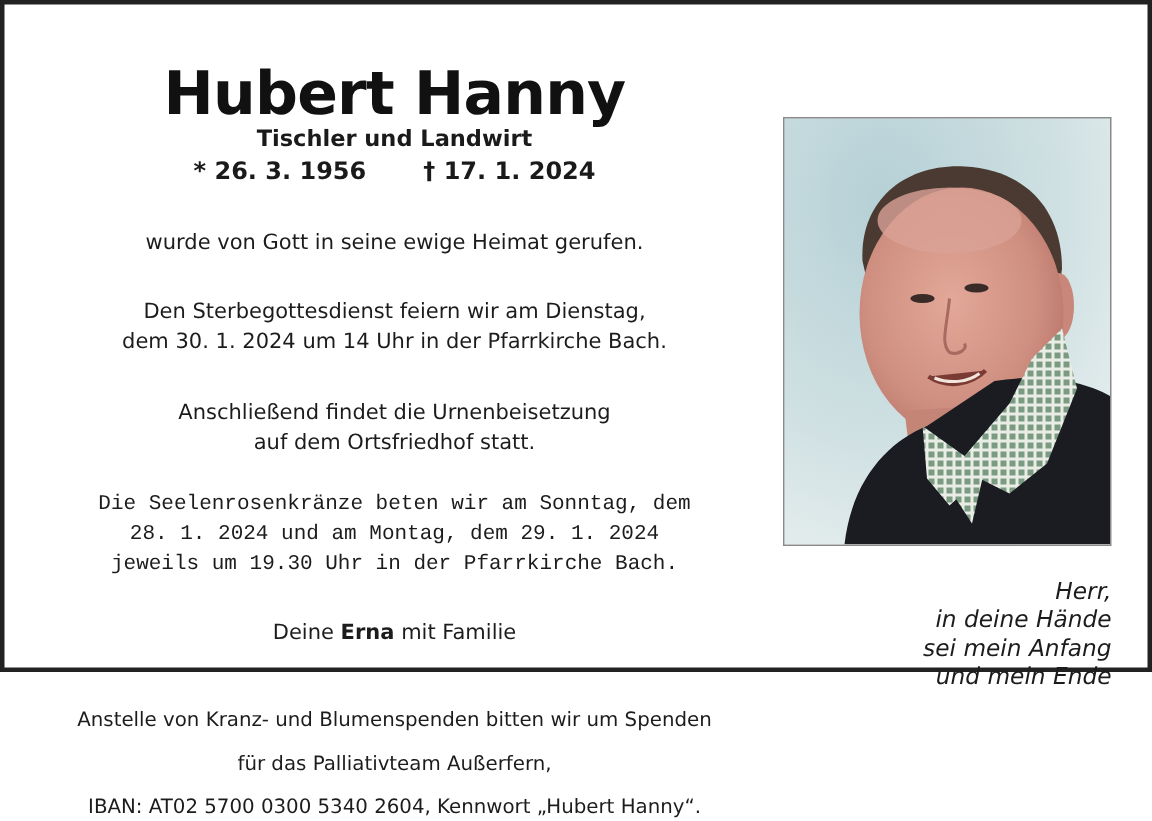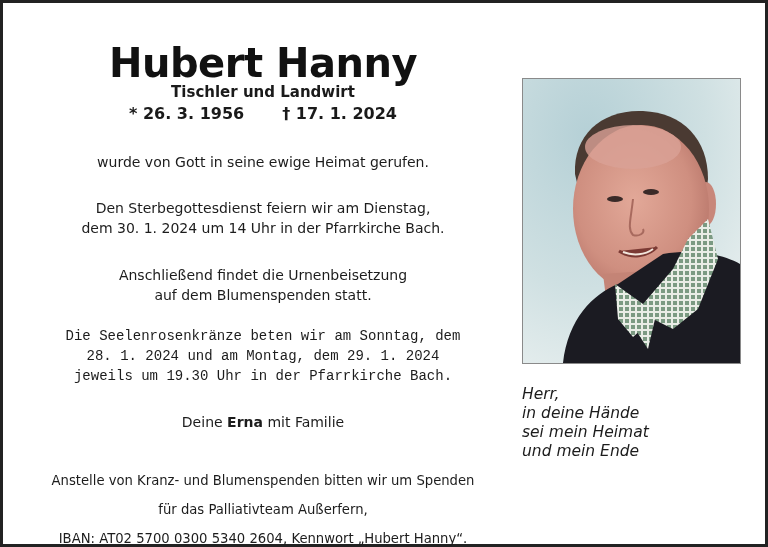--- a/index.html
+++ b/index.html
@@ -1,21 +1,21 @@
 <!DOCTYPE html>
 <html><head>
   <meta charset="utf-8">
   <style>
     html, body { margin: 0; padding: 0; }
     body {
       width: 768px; height: 547px; background: #ffffff; overflow: hidden;
       font-family: "DejaVu Sans", "Liberation Sans", sans-serif; color: #1a1a1a;
     }
     .frame {
-      position: absolute; left: 0; top: 0; width: 768px; height: 547px;
+      position: absolute; left: 0; top: 0; width: 768px; height: 448px;
       box-sizing: border-box; border: 3px solid #222; background: #fff;
     }
     .left {
       position: absolute; left: 20px; top: 0; width: 480px; text-align: center;
     }
     .name {
       position: absolute; left: 0; width: 480px; top: 36px;
       font-family: "DejaVu Sans", sans-serif; font-weight: bold;
       font-size: 40px; letter-spacing: -0.5px; color: #111; line-height: 48px;
     }
@@ -43,21 +43,21 @@
       position: absolute; left: 0; width: 480px; top: 457px;
       font-size: 13.2px; line-height: 17px; color: #1c1c1c;
     }
     .donate div { white-space: nowrap; margin-top: 12px; }
     .photo {
       position: absolute; left: 519px; top: 75px; width: 219px; height: 286px;
       box-sizing: border-box; border: 1px solid #8a8a8a; overflow: hidden;
       background: linear-gradient(160deg, #a9c8cf 0%, #c3d8dc 40%, #d7e4e6 70%, #e3ecec 100%);
     }
     .verse {
-      position: absolute; left: 519px; top: 382px; width: 219px; text-align: left;
+      position: absolute; left: 519px; top: 382px; width: 219px; text-align: right;
       font-style: italic; font-size: 15.5px; line-height: 19px; color: #1c1c1c;
     }
     .verse div { white-space: nowrap; }
   </style>
 </head>
 <body>
 
 <div class="frame">
 
   <div class="left">
@@ -70,21 +70,21 @@
 
     <div class="para p1">
       <div>wurde von Gott in seine ewige Heimat gerufen.</div>
     </div>
     <div class="para p2">
       <div>Den Sterbegottesdienst feiern wir am Dienstag,</div>
       <div>dem 30. 1. 2024 um 14 Uhr in der Pfarrkirche Bach.</div>
     </div>
     <div class="para p3">
       <div>Anschließend findet die Urnenbeisetzung</div>
-      <div>auf dem Blumenspenden statt.</div>
+      <div>auf dem Ortsfriedhof statt.</div>
     </div>
     <div class="para p4">
       <div>Die Seelenrosenkränze beten wir am Sonntag, dem</div>
       <div>28. 1. 2024 und am Montag, dem 29. 1. 2024</div>
       <div>jeweils um 19.30 Uhr in der Pfarrkirche Bach.</div>
     </div>
 
     <div class="para sign">
       <span>Deine </span><b>Erna</b><span> mit Familie</span>
     </div>
@@ -138,17 +138,17 @@
 
       <path d="M92 205 L120 225 L150 190 L165 160 L185 140 L195 180 L175 230 L150 250 L130 240 L110 258 L95 240 Z" fill="url(#check)"></path>
 
       <path d="M118 225 L132 240 L125 270 L112 250 Z" fill="url(#check)"></path>
     </svg>
   </div>
 
   <div class="verse">
     <div>Herr,</div>
     <div>in deine Hände</div>
-    <div>sei mein Heimat</div>
+    <div>sei mein Anfang</div>
     <div>und mein Ende</div>
   </div>
 
 </div>
 
 </body></html>

